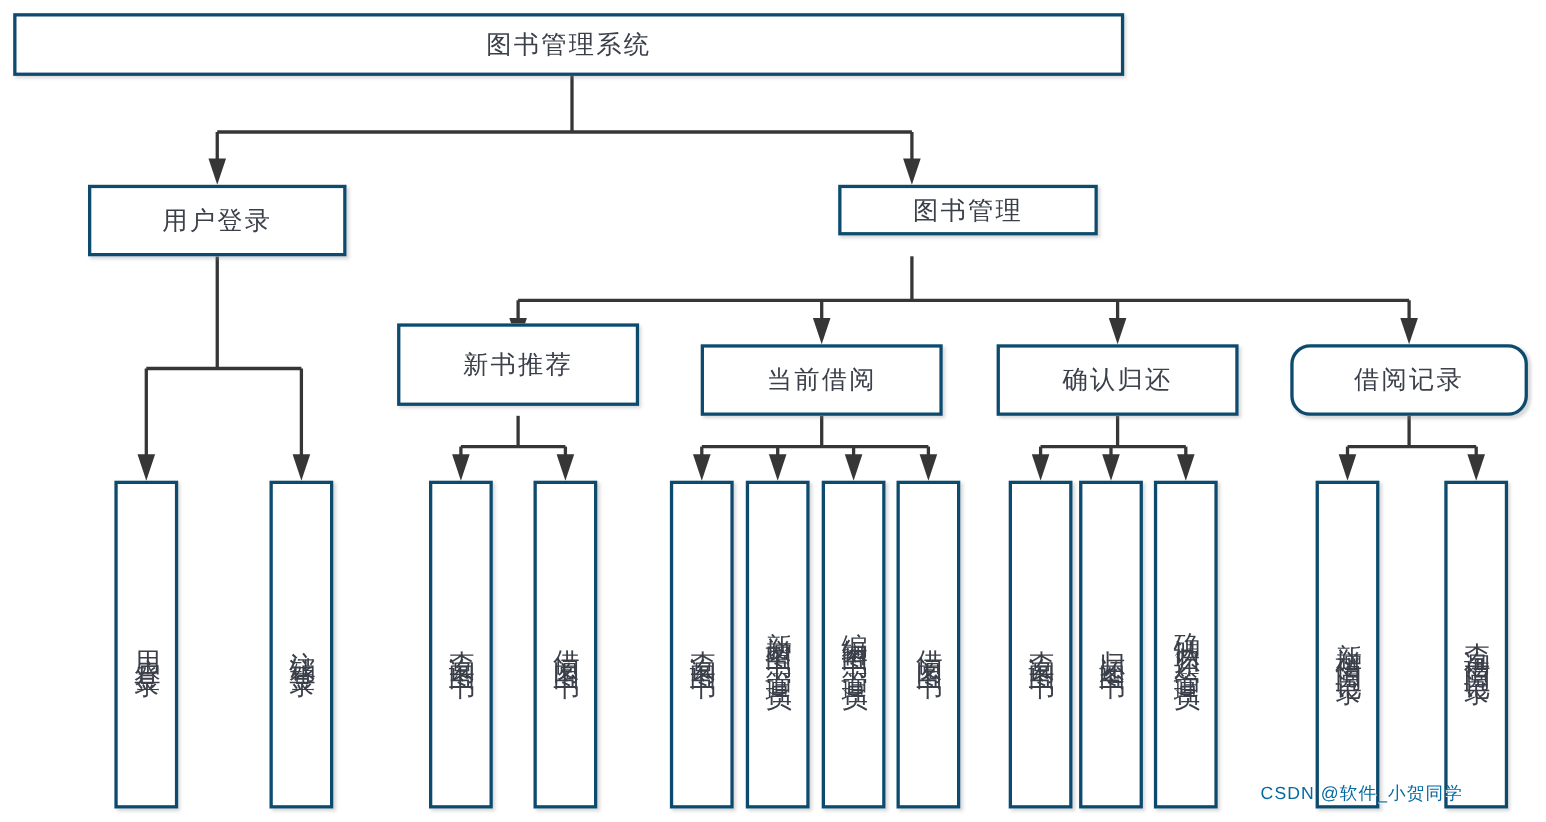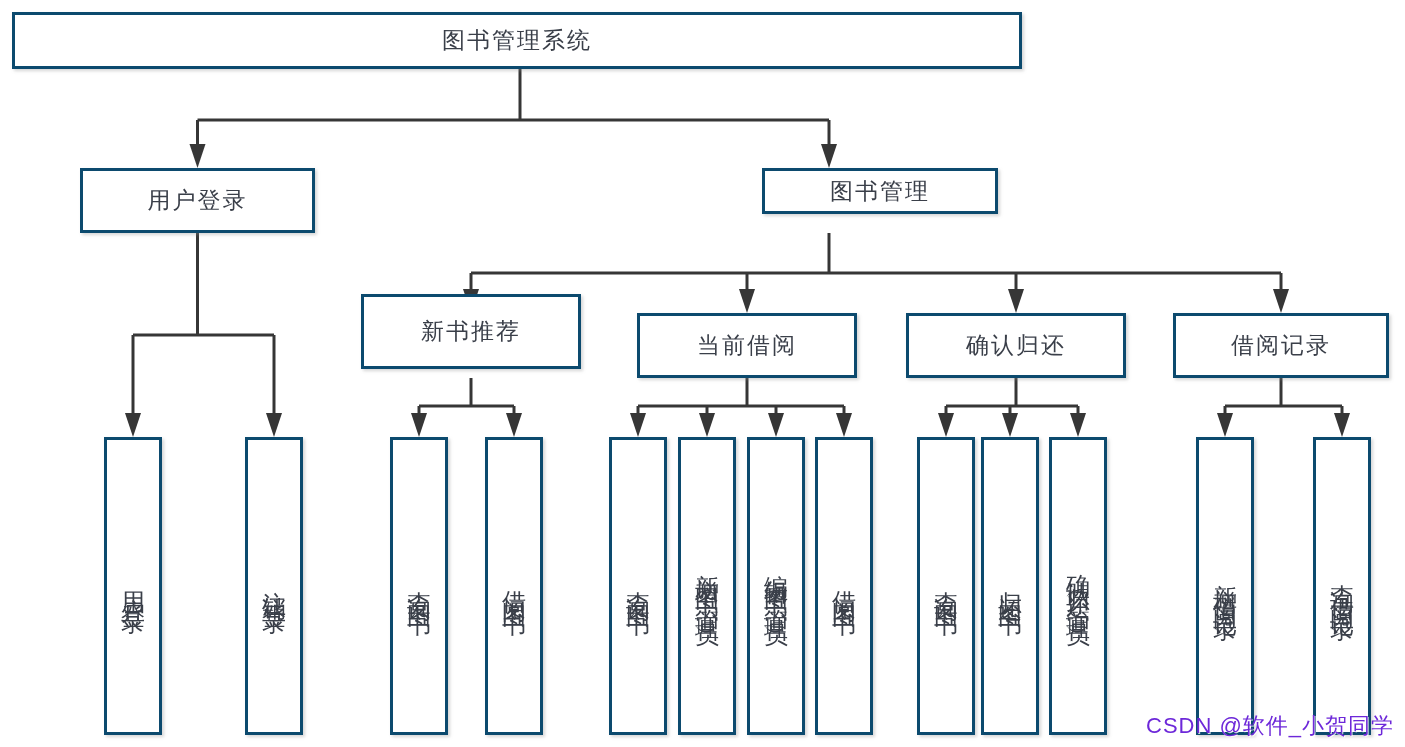--- a/index.html
+++ b/index.html
@@ -45,22 +45,22 @@
     font-size: 24px;
     letter-spacing: 7px;
     line-height: 1;
   }
 
   .watermark {
     position: absolute;
     left: 1146px;
     top: 711px;
     z-index: 3;
-    font-size: 22px;
-    color: #6d28d9;
+    font-size: 16px;
+    color: #0369a1;
     letter-spacing: 1px;
     white-space: nowrap;
     text-shadow: 1px 1px 0 rgba(255,255,255,0.8);
   }
 </style>
 </head>
 <body>
 
 <div class="canvas">
 
@@ -135,21 +135,21 @@
   </svg>
 
   <div class="box h" style="left:12px; top:12px; width:1010px; height:57px;">图书管理系统</div>
 
   <div class="box h" style="left:80px; top:168px; width:235px; height:65px;">用户登录</div>
   <div class="box h" style="left:722px; top:168px; width:236px; height:46px;margin-left:40px;">图书管理</div>
 
   <div class="box h" style="left:361px; top:294px; width:220px; height:75px;">新书推荐</div>
   <div class="box h" style="left:637px; top:313px; width:220px; height:65px;">当前借阅</div>
   <div class="box h" style="left:906px; top:313px; width:220px; height:65px;">确认归还</div>
-  <div class="box h" style="left:1173px; top:313px; width:216px; height:65px;">借阅记录</div>
+  <div class="box h" style="left:1173px; top:313px; width:216px; height:65px;border-radius:18px;">借阅记录</div>
 
   <div class="box v" style="left:104px; top:437px; width:58px; height:298px;">用户登录</div>
   <div class="box v" style="left:245px; top:437px; width:58px; height:298px;">注销登录</div>
 
   <div class="box v" style="left:390px; top:437px; width:58px; height:298px;">查询图书</div>
   <div class="box v" style="left:485px; top:437px; width:58px; height:298px;">借阅图书</div>
 
   <div class="box v" style="left:609px; top:437px; width:58px; height:298px;">查询图书</div>
   <div class="box v" style="left:678px; top:437px; width:58px; height:298px;">新增图书（管理员）</div>
   <div class="box v" style="left:747px; top:437px; width:58px; height:298px;">编辑图书（管理员）</div>

